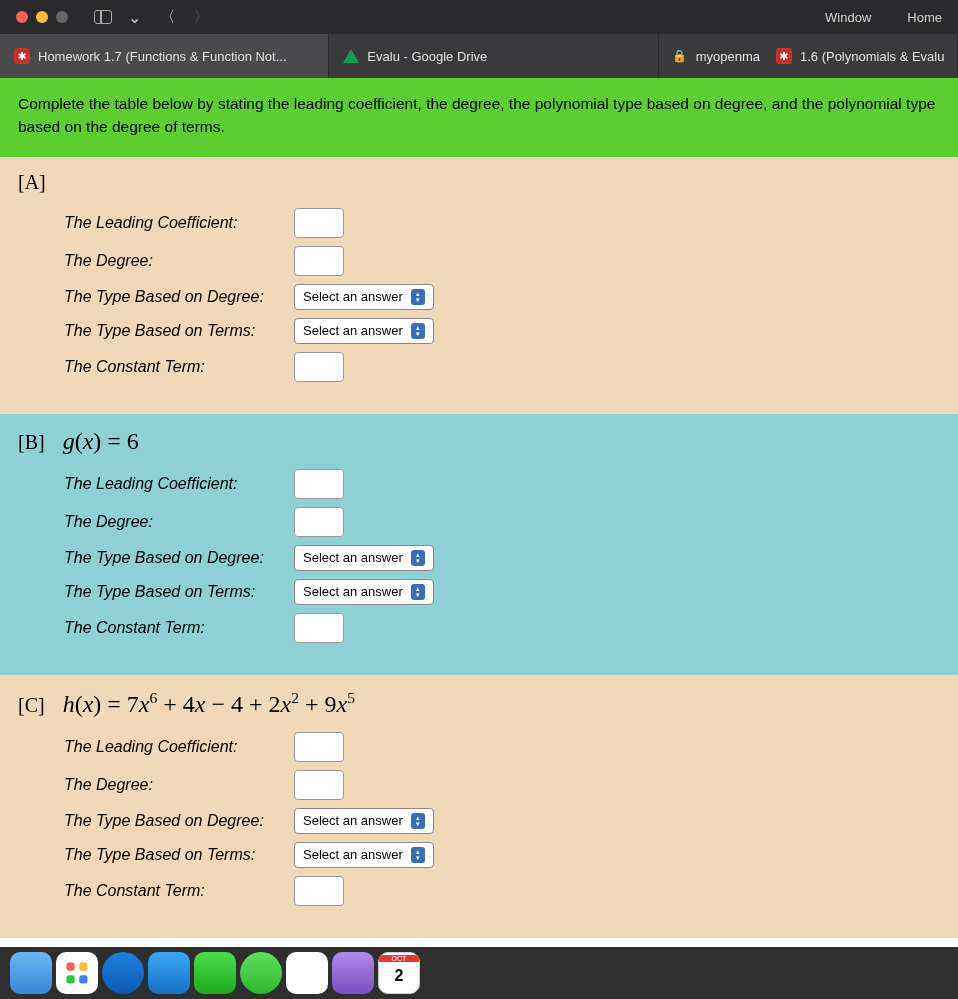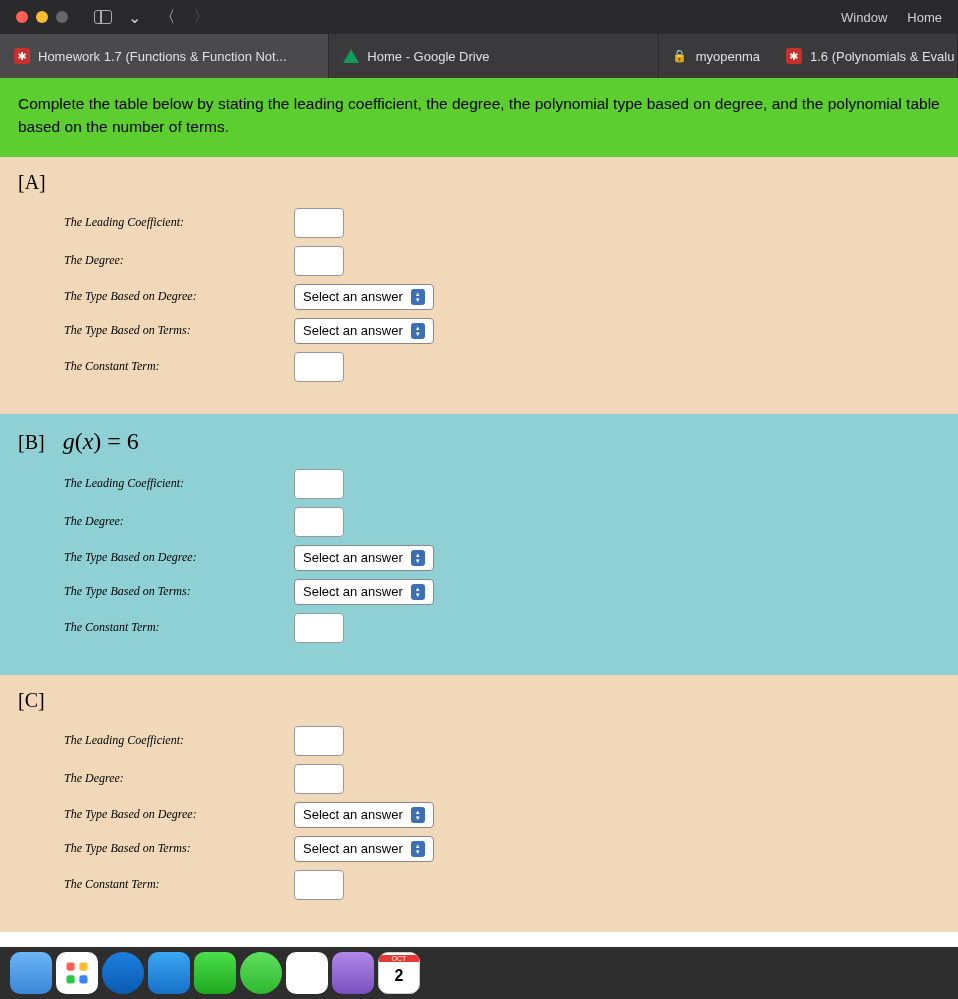--- a/index.html
+++ b/index.html
@@ -22,21 +22,21 @@
     font-size: 13px;
   }
   .traffic { display: flex; gap: 8px; margin-right: 12px; }
   .traffic span { width: 12px; height: 12px; border-radius: 50%; background: #444; display: inline-block; }
   .traffic span:nth-child(1){background:#ff5f57;}
   .traffic span:nth-child(2){background:#febc2e;}
   .traffic span:nth-child(3){background:#666;}
   .sidebar-btn { width:18px;height:14px;border:1.5px solid #aaa;border-radius:3px;position:relative;}
   .sidebar-btn::after{content:"";position:absolute;left:5px;top:0;bottom:0;width:1.5px;background:#aaa;}
   .chev { font-size:16px; color:#ccc; cursor:pointer; padding:0 2px;}
-  .menubar .menu-item { margin-left: 6px; }
+  .menubar .menu-item { margin-left: 22px; }
   .tabbar {
     background: #3a3a3c;
     display: flex;
     height: 44px;
     align-items: stretch;
     color: #e0e0e0;
     font-size: 13px;
   }
   .tab {
     flex: 1;
@@ -69,21 +69,21 @@
   .qblock { padding: 14px 18px 24px; }
   .qA { background: #f0d8b8; }
   .qB { background: #8fd0d4; }
   .qC { background: #f0d8b8; }
   .qhead { display: flex; align-items: baseline; gap: 18px; margin-bottom: 14px; }
   .qlabel { font-size: 20px; font-family: Georgia, serif; }
   .formula { font-size: 24px; font-family: Georgia, "Times New Roman", serif; }
   .formula .fn { font-style: italic; }
   .formula sup { font-size: 0.65em; }
   .qrow { display: flex; align-items: center; margin: 8px 0 8px 46px; }
-  .qrow .lbl { font-style: italic; font-size: 12px; font-family: Liberation Serif, serif; width: 230px; }
+  .qrow .lbl { font-style: italic; font-size: 16px; font-family: Liberation Sans, sans-serif; width: 230px; }
   .txtin {
     width: 50px; height: 30px;
     border: 1px solid #999; border-radius: 4px;
     background: #fff; padding: 2px 6px; font-size: 14px;
   }
   .select-ans {
     display: inline-flex; align-items: center;
     background: #fff; border: 1px solid #888; border-radius: 4px;
     padding: 4px 8px; font-size: 13px; gap: 8px;
     cursor: pointer;
@@ -135,32 +135,32 @@
 
 <div class="tabbar">
   <div class="tab active">
     <span class="fav fav-red">✱</span>
     <span>Homework 1.7 (Functions &amp; Function Not...</span>
   </div>
   <div class="tab">
     <span class="fav">
         <span class="drive-tri"></span>
       </span>
-    <span>Home - Google Drive</span>
+    <span>Evalu - Google Drive</span>
   </div>
   <div class="tab" style="flex:0.9">
     <span class="lock-ico">🔒</span>
-    <span style="margin-right:18px">myopenma</span>
+    <span style="margin-right:8px">myopenma</span>
     <span class="fav fav-red">✱</span>
     <span>1.6 (Polynomials &amp; Evalu</span>
   </div>
 </div>
 
 <div class="content">
-  <div class="instructions">Complete the table below by stating the leading coefficient, the degree, the polynomial type based on degree, and the polynomial table based on the number of terms.</div>
+  <div class="instructions">Complete the table below by stating the leading coefficient, the degree, the polynomial type based on degree, and the polynomial type based on the degree of terms.</div>
 
   <div class="qblock qA">
     <div class="qhead">
       <span class="qlabel">[A]</span>
     </div>
     <div class="qrow">
         <span class="lbl">The Leading Coefficient:</span>
       <input class="txtin" style="">
       </div>
     <div class="qrow">
@@ -216,20 +216,21 @@
       </div>
     <div class="qrow">
         <span class="lbl">The Constant Term:</span>
       <input class="txtin" style="">
       </div>
   </div>
 
   <div class="qblock qC">
     <div class="qhead">
       <span class="qlabel">[C]</span>
+      <span class="formula"><span class="fn">h</span>(<span class="fn">x</span>) = 7<span class="fn">x</span><sup>6</sup> + 4<span class="fn">x</span> − 4 + 2<span class="fn">x</span><sup>2</sup> + 9<span class="fn">x</span><sup>5</sup></span>
     </div>
     <div class="qrow">
         <span class="lbl">The Leading Coefficient:</span>
       <input class="txtin" style="">
       </div>
     <div class="qrow">
         <span class="lbl">The Degree:</span>
       <input class="txtin" style="">
       </div>
     <div class="qrow">

